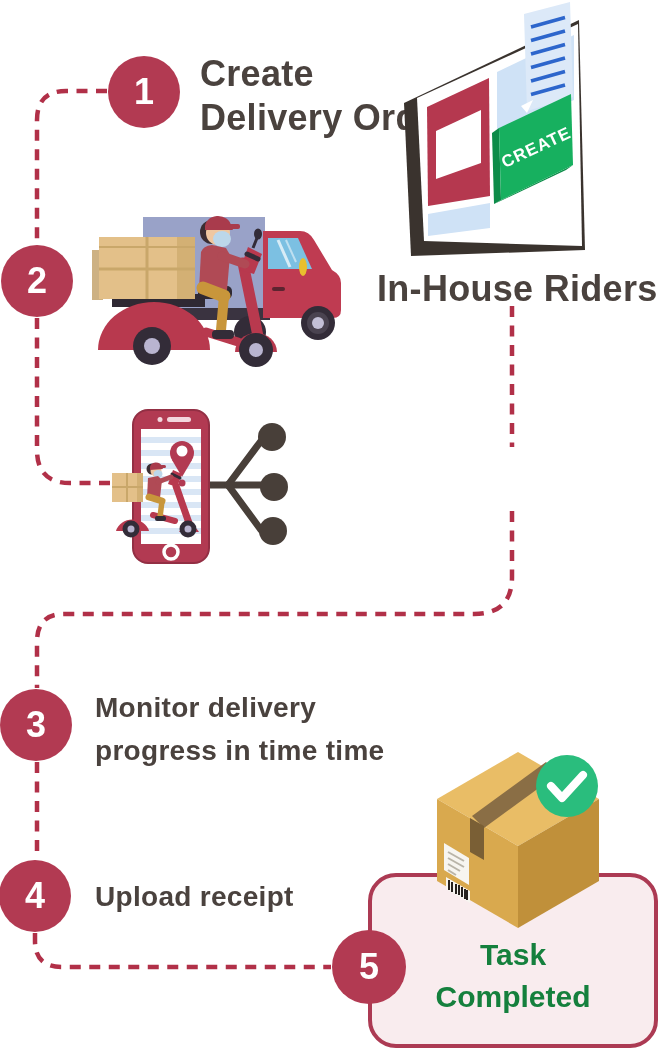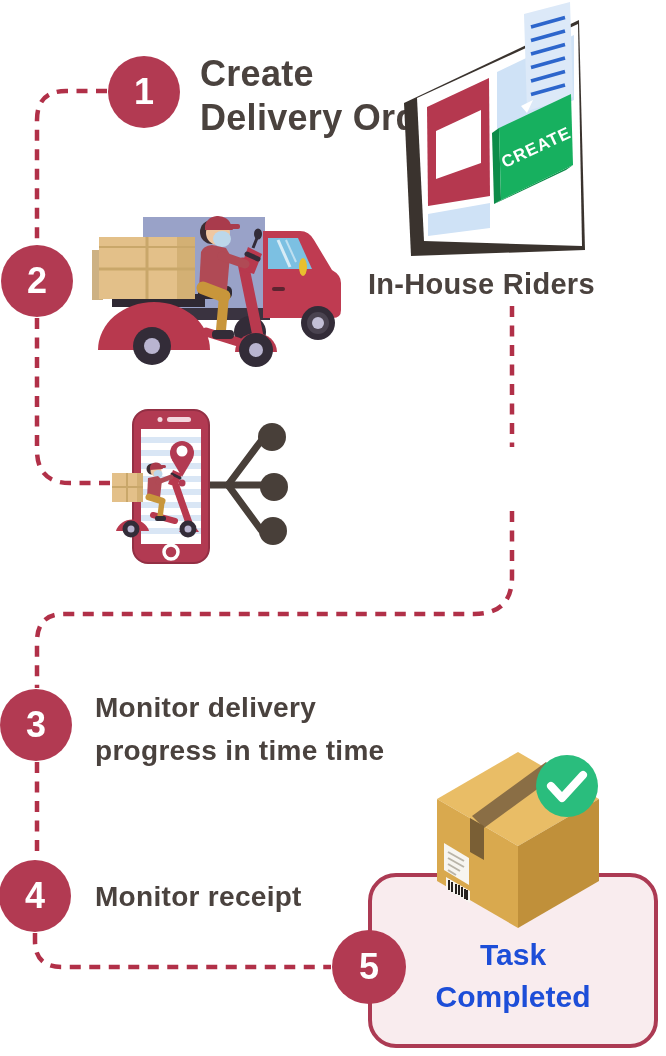--- a/index.html
+++ b/index.html
@@ -3,21 +3,21 @@
 <meta charset="utf-8">
 <style>
   html,body{margin:0;padding:0;background:#fff;}
   .canvas{
     position:relative;width:666px;height:1056px;background:#ffffff;overflow:hidden;
     font-family:"Liberation Sans",sans-serif;
   }
   .paths-svg{position:absolute;left:0;top:0;z-index:1;}
   .label{position:absolute;color:#4a423e;font-weight:700;z-index:2;letter-spacing:.3px;}
   .label-1{left:200px;top:52px;width:265px;font-size:36px;line-height:44px;}
-  .label-riders{left:368px;top:268px;font-size:29px;white-space:nowrap;}
+  .label-riders{left:377px;top:268px;font-size:36px;white-space:nowrap;}
   .label-3pl{left:377px;top:464px;font-size:29px;white-space:nowrap;}
   .label-3{left:95px;top:686px;width:348px;font-size:28px;line-height:43px;}
   .label-4{left:95px;top:881px;font-size:28px;white-space:nowrap;}
   .step-circle{
     position:absolute;width:72px;height:72px;border-radius:50%;background:#b23a52;
     color:#ffffff;display:flex;align-items:center;justify-content:center;
     font-size:36px;font-weight:700;z-index:4;
   }
   .c1{left:108px;top:56px;}
   .c2{left:1px;top:245px;}
@@ -29,21 +29,21 @@
   .tablet-illu{left:398px;top:0px;}
   .vehicles-illu{left:88px;top:198px;}
   .phone-illu{left:105px;top:400px;}
   .package-illu{left:430px;top:743px;z-index:6;}
   .result-card{
     position:absolute;left:368px;top:873px;width:290px;height:175px;box-sizing:border-box;
     background:#f9ecee;border:4px solid #ac3a53;border-radius:28px;z-index:5;
     display:flex;align-items:center;justify-content:center;padding-top:30px;
   }
   .result-card .card-title{
-    width:200px;text-align:center;font-size:30px;line-height:42px;font-weight:700;color:#1d4ed8;
+    width:200px;text-align:center;font-size:30px;line-height:42px;font-weight:700;color:#15803d;
   }
   svg text{font-family:"Liberation Sans",sans-serif;}
 </style>
 </head>
 <body>
 
 <div class="canvas">
 
   <svg class="paths-svg" width="666" height="1056" viewBox="0 0 666 1056">
     <g fill="none" stroke="#b13048" stroke-width="4.5" stroke-dasharray="11 8.5">
@@ -52,21 +52,21 @@
       <path d="M512,306 V447"></path>
       <path d="M512,511 V577 Q512,614 474,614 H64 Q37,614 37,642 V688"></path>
       <path d="M37,762 V859"></path>
       <path d="M35,933 V941 Q35,967 62,967 H331"></path>
     </g>
   </svg>
 
   <div class="label label-1">Create Delivery Order</div>
   <div class="label label-riders">In-House Riders</div>
   <div class="label label-3">Monitor delivery progress in time time</div>
-  <div class="label label-4">Monitor receipt</div>
+  <div class="label label-4">Upload receipt</div>
 
   <div class="illu tablet-illu">
     <svg width="268" height="265" viewBox="398 0 268 265">
       <polygon points="404,103 579,20 585,250 411,256" fill="#3a332e"></polygon>
       <polygon points="417,98 578,24 582,246 424,241" fill="#ffffff"></polygon>
       <g>
         <polygon points="427,107 489,78 490,196 428,206" fill="#b5384f"></polygon>
         <polygon points="436,131 481,110 481,163 436,179" fill="#ffffff"></polygon>
         <polygon points="428,214 490,203 490,228 428,236" fill="#cfe2f6"></polygon>
         <polygon points="497,72 574,35 574,100 497,132" fill="#cfe2f6"></polygon>

